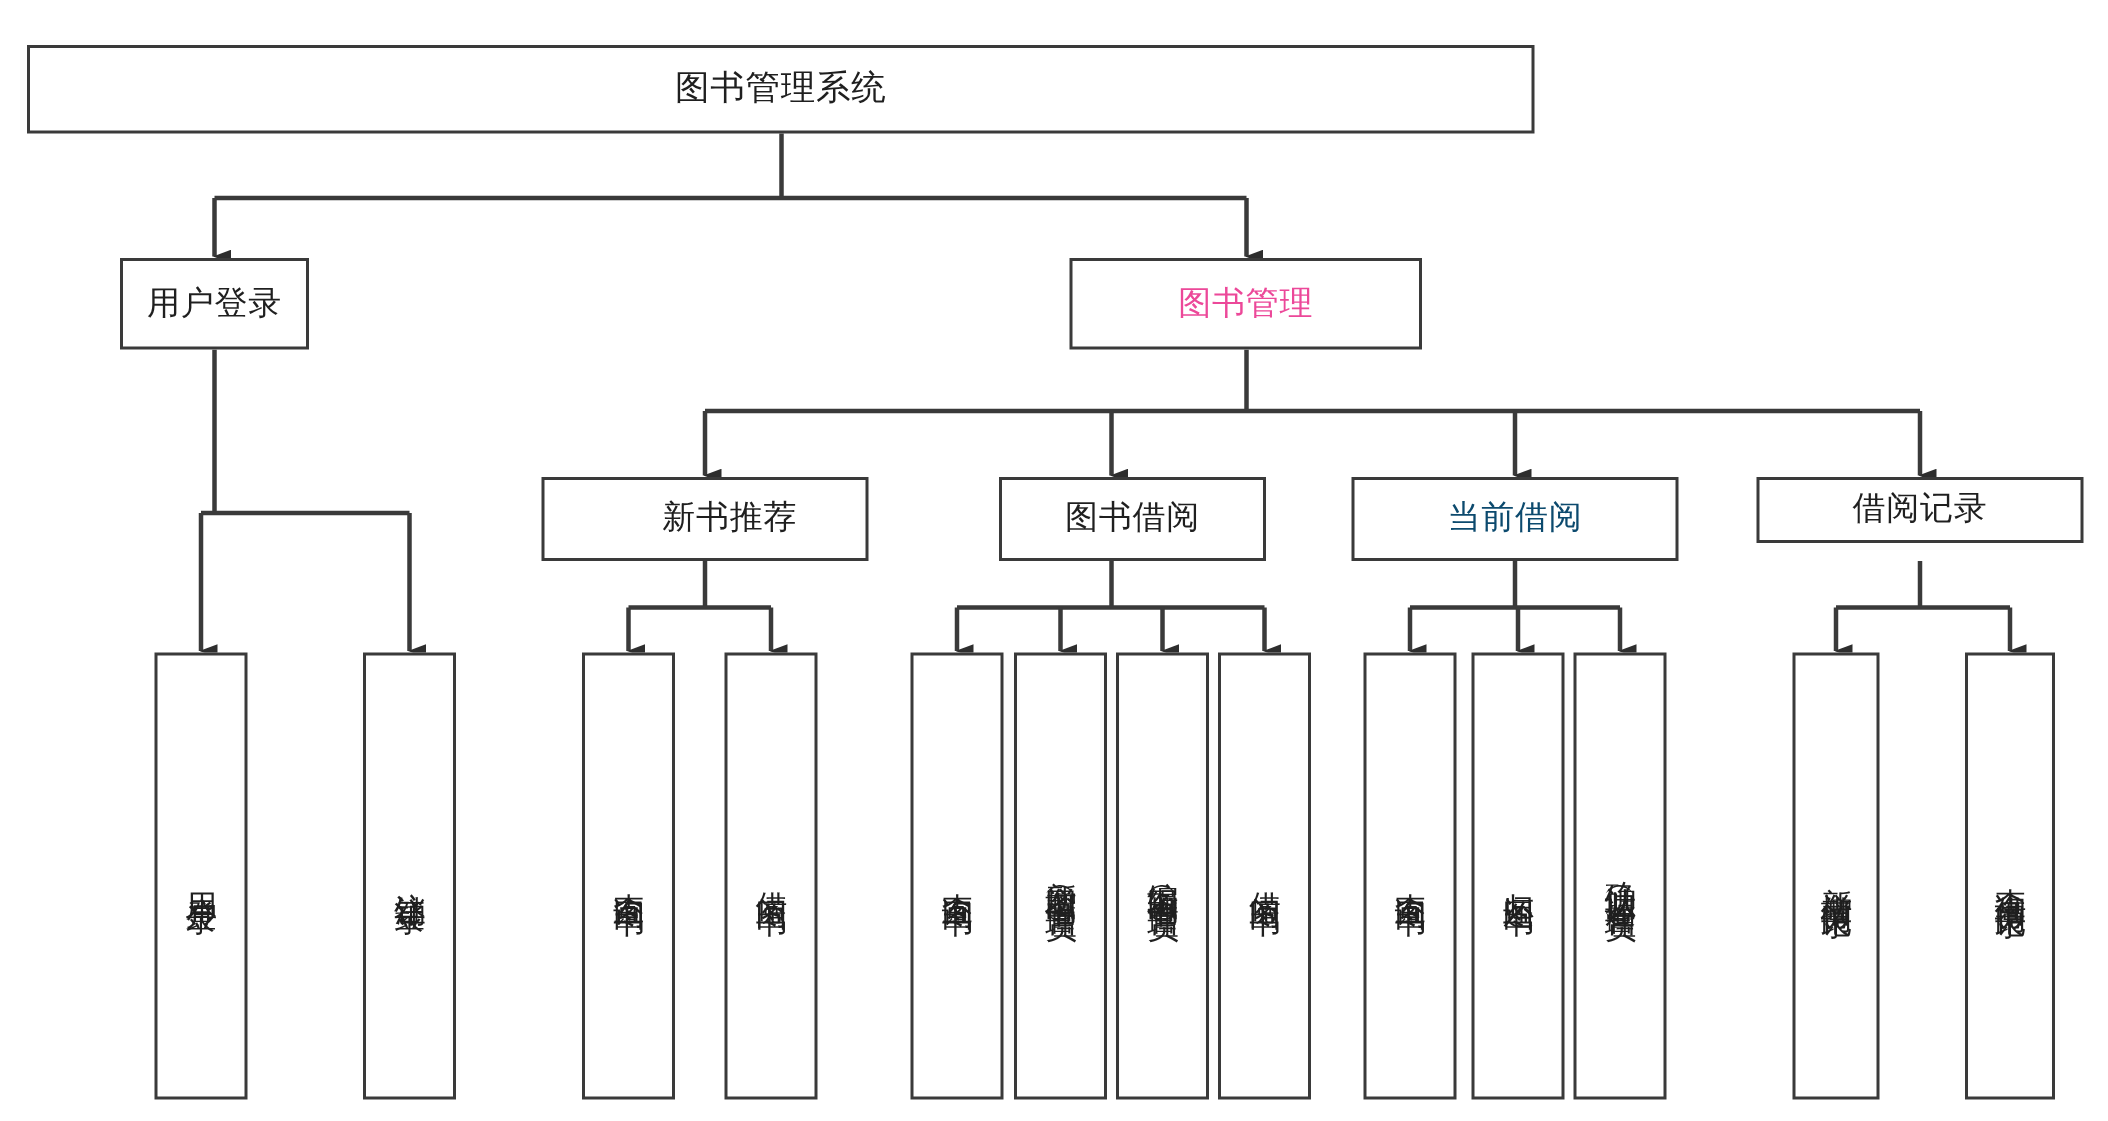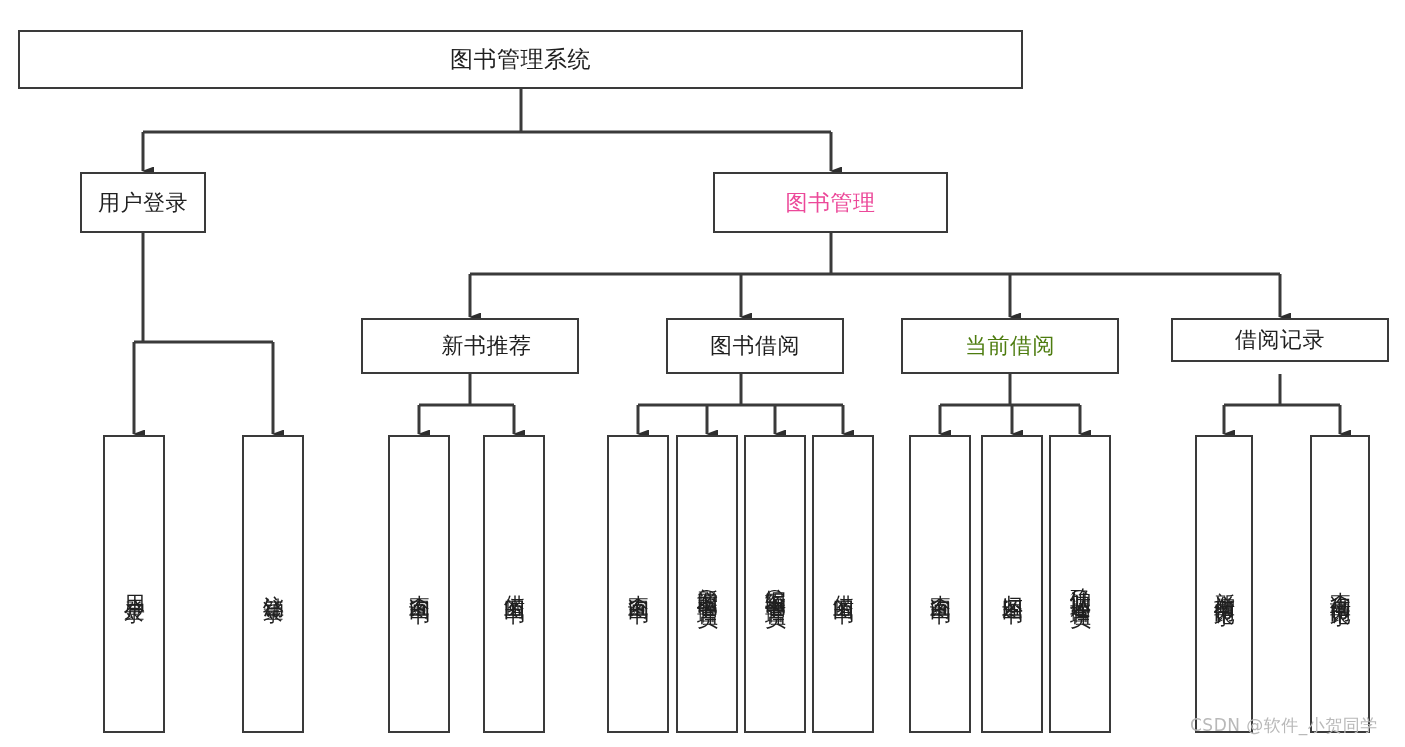--- a/index.html
+++ b/index.html
@@ -129,21 +129,21 @@
       <div class="node level1" style="left: 713px; top: 172px; width: 235px; height: 61px; border-color: rgb(58, 58, 58); background: rgb(255, 255, 255);">
         <span class="node-label" style="color: #ec4899;">图书管理</span>
       </div>
       <div class="node level2" style="left: 361px; top: 318px; width: 218px; height: 56px; border-color: rgb(58, 58, 58); background: rgb(255, 255, 255);">
         <span class="node-label" style="color: rgb(31, 31, 31); margin-left: 33px;">新书推荐</span>
       </div>
       <div class="node level2" style="left: 632px; top: 318px; width: 178px; height: 56px; border-color: rgb(58, 58, 58); background: rgb(255, 255, 255); margin-left: 34px;">
         <span class="node-label" style="color: rgb(31, 31, 31);">图书借阅</span>
       </div>
       <div class="node level2" style="left: 901px; top: 318px; width: 218px; height: 56px; border-color: rgb(58, 58, 58); background: rgb(255, 255, 255);">
-        <span class="node-label" style="color: #4d7c0f;">当前借阅</span>
+        <span class="node-label" style="color: #0c4a6e;">当前借阅</span>
       </div>
       <div class="node level2" style="left: 1171px; top: 318px; width: 218px; height: 44px; border-color: rgb(58, 58, 58); background: rgb(255, 255, 255);">
         <span class="node-label" style="color: rgb(31, 31, 31);">借阅记录</span>
       </div>
       <div class="node level3 vertical" style="left: 103px; top: 435px; width: 62px; height: 298px; border-color: rgb(58, 58, 58); background: rgb(255, 255, 255);">
         <span class="node-label" style="color: rgb(31, 31, 31);">用户登录</span>
       </div>
       <div class="node level3 vertical" style="left: 242px; top: 435px; width: 62px; height: 298px; border-color: rgb(58, 58, 58); background: rgb(255, 255, 255);">
         <span class="node-label" style="color: rgb(31, 31, 31);">注销登录</span>
       </div>
@@ -175,15 +175,14 @@
         <span class="node-label" style="color: rgb(31, 31, 31);">确认归还（管理员）</span>
       </div>
       <div class="node level3 vertical" style="left: 1195px; top: 435px; width: 58px; height: 298px; border-color: rgb(58, 58, 58); background: rgb(255, 255, 255);">
         <span class="node-label" style="color: rgb(31, 31, 31);">新增借阅记录</span>
       </div>
       <div class="node level3 vertical" style="left: 1310px; top: 435px; width: 60px; height: 298px; border-color: rgb(58, 58, 58); background: rgb(255, 255, 255);">
         <span class="node-label" style="color: rgb(31, 31, 31);">查询借阅记录</span>
       </div>
     </div>
 
-  <div id="watermark">CSDN @软件_小贺同学</div>
 
 </div>
 
 </body></html>

